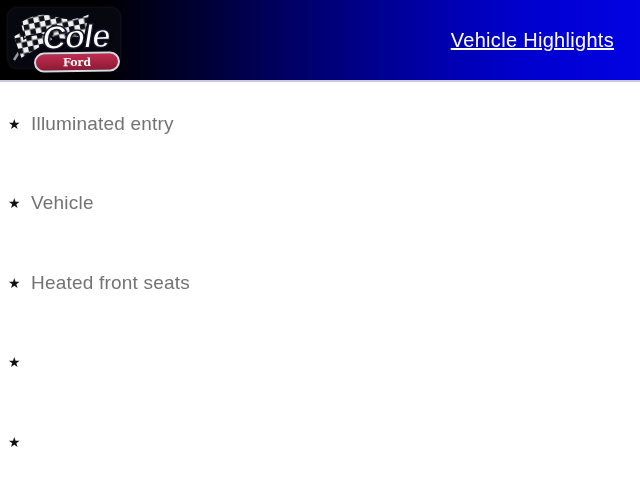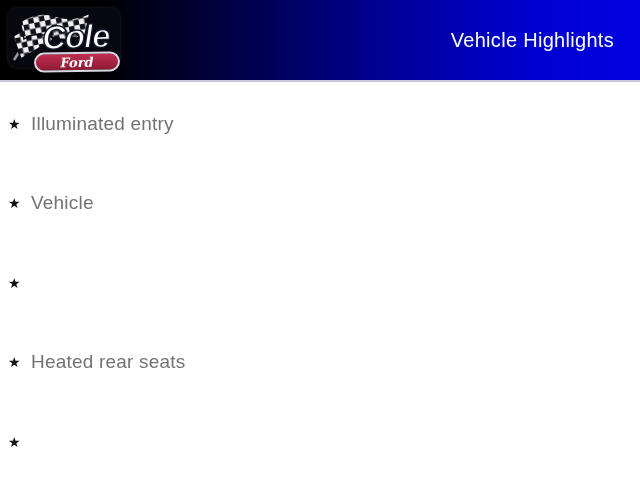--- a/index.html
+++ b/index.html
@@ -30,20 +30,21 @@
   }
   .header-title {
     position: absolute;
     top: 29px;
     right: 26px;
     color: #ffffff;
     font-size: 20px;
     font-weight: 400;
     letter-spacing: 0.3px;
     white-space: nowrap;
+    text-decoration: underline;
   }
 
   
   .logo {
     position: absolute;
     left: 6px;
     top: 4px;
     width: 122px;
     height: 70px;
   }
@@ -82,23 +83,22 @@
     border: 2px solid #d9d9e4;
     border-radius: 10px;
     display: flex;
     align-items: center;
     justify-content: center;
     transform: rotate(-1deg);
   }
   .ford-pill span {
     color: #ffffff;
     font-family: "DejaVu Serif", serif;
-    font-style: italic;
     font-weight: 700;
-    font-size: 13px;
+    font-size: 11px;
     line-height: 1;
   }
 
   
   .highlights {
     list-style: none;
     margin: 0;
     padding: 2px 0 0 0;
   }
   .highlights li {
@@ -155,21 +155,21 @@
   <li>
     <span class="bullet-star">★</span>
     <span class="item-label">Illuminated entry</span>
   </li>
   <li>
     <span class="bullet-star">★</span>
     <span class="item-label">Vehicle</span>
   </li>
   <li>
     <span class="bullet-star">★</span>
+    <span class="item-label">Heated front seats</span>
   </li>
   <li>
     <span class="bullet-star">★</span>
-    <span class="item-label">Heated rear seats</span>
   </li>
   <li>
     <span class="bullet-star">★</span>
   </li>
 </ul>
 
 </body></html>

